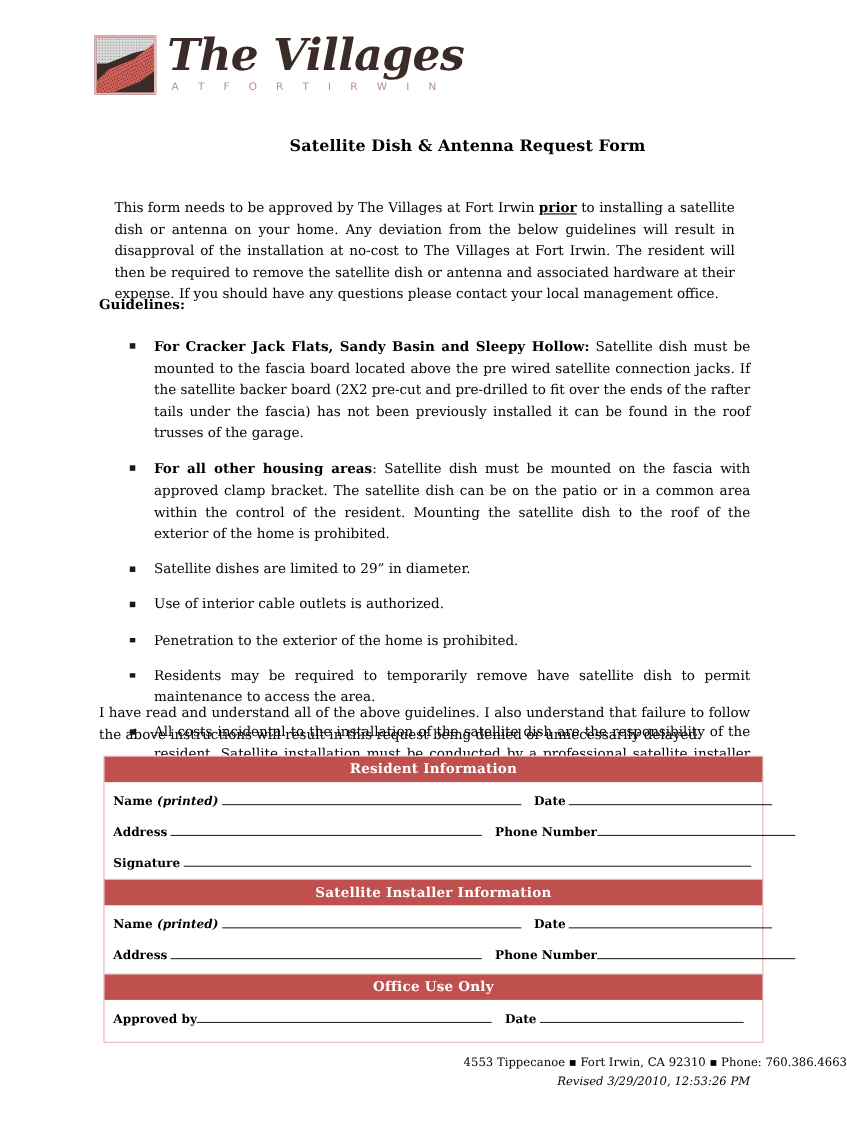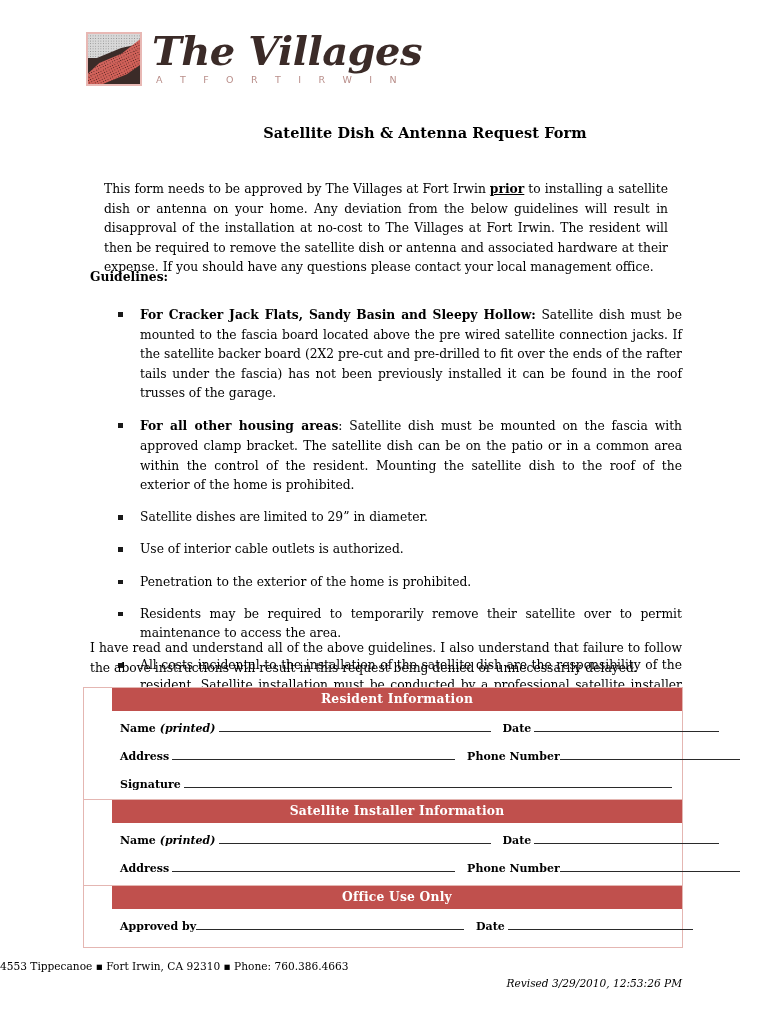--- a/index.html
+++ b/index.html
@@ -168,26 +168,25 @@
     top: 639px;
     width: 592px;
     font-size: 12.3px;
     line-height: 19.6px;
     text-align: justify;
   }
 
   
   .ftable {
     position: absolute;
-    left: 83px;
+    left: 94px;
     width: 600px;
     border: 1px solid #e4b6b2;
     box-sizing: border-box;
     background: #ffffff;
-    padding-left: 28px;
   }
   .ftable-head {
     background: #c0504d;
     color: #ffffff;
     text-align: center;
     font-weight: bold;
     font-size: 12.3px;
     line-height: 20px;
     padding: 1px 0 2px 0;
     letter-spacing: 0.2px;
@@ -221,21 +220,21 @@
   .fline.fixD { flex: 0 0 180px; }
   .fline.fixE { flex: 0 0 268px; }
   .fline.fixF { flex: 0 0 185px; }
   .fgap { flex: 0 0 10px; }
 
   
   .footer-addr {
     position: absolute;
     left: 0; top: 959px;
     width: 770px;
-    text-align: left;
+    text-align: right;
     font-size: 10.6px;
     line-height: 15px;
   }
   .footer-rev {
     position: absolute;
     right: 88px;
     top: 976px;
     font-size: 10.6px;
     font-style: italic;
     line-height: 15px;
@@ -263,21 +262,21 @@
   </div>
 
   <div class="guide-head">Guidelines:</div>
 
   <div class="bullets" id="bullet-list">
       <div class="bullet-row"><span class="bsq"></span><b>For Cracker Jack Flats, Sandy Basin and Sleepy Hollow:</b><span> Satellite dish must be mounted to the fascia board located above the pre wired satellite connection jacks. If the satellite backer board (2X2 pre-cut and pre-drilled to fit over the ends of the rafter tails under the fascia) has not been previously installed it can be found in the roof trusses of the garage.</span></div>
       <div class="bullet-row"><span class="bsq"></span><b>For all other housing areas</b><span>: Satellite dish must be mounted on the fascia with approved clamp bracket. The satellite dish can be on the patio or in a common area within the control of the resident. Mounting the satellite dish to the roof of the exterior of the home is prohibited.</span></div>
       <div class="bullet-row"><span class="bsq"></span><span>Satellite dishes are limited to 29” in diameter.</span></div>
       <div class="bullet-row"><span class="bsq"></span><span>Use of interior cable outlets is authorized.</span></div>
       <div class="bullet-row"><span class="bsq"></span><span>Penetration to the exterior of the home is prohibited.</span></div>
-      <div class="bullet-row"><span class="bsq"></span><span>Residents may be required to temporarily remove their satellite over to permit maintenance to access the area.</span></div>
+      <div class="bullet-row"><span class="bsq"></span><span>Residents may be required to temporarily remove have satellite dish to permit maintenance to access the area.</span></div>
       <div class="bullet-row"><span class="bsq"></span><span>All costs incidental to the installation of the satellite dish are the responsibility of the resident. Satellite installation must be conducted by a professional satellite installer that has been approved through The Villages at Fort Irwin and has obtained a Fort Irwin solicitation permit.</span></div>
     </div>
 
   <div class="ack">I have read and understand all of the above guidelines. I also understand that failure to follow the above instructions will result in this request being denied or unnecessarily delayed.</div>
 
   <div class="ftable" style="top:687px;">
     <div class="ftable-head">Resident Information</div>
     <div class="ftable-body">
       <div class="frow">
         <span class="flabel"><span>Name</span> <i>(printed)</i></span>

